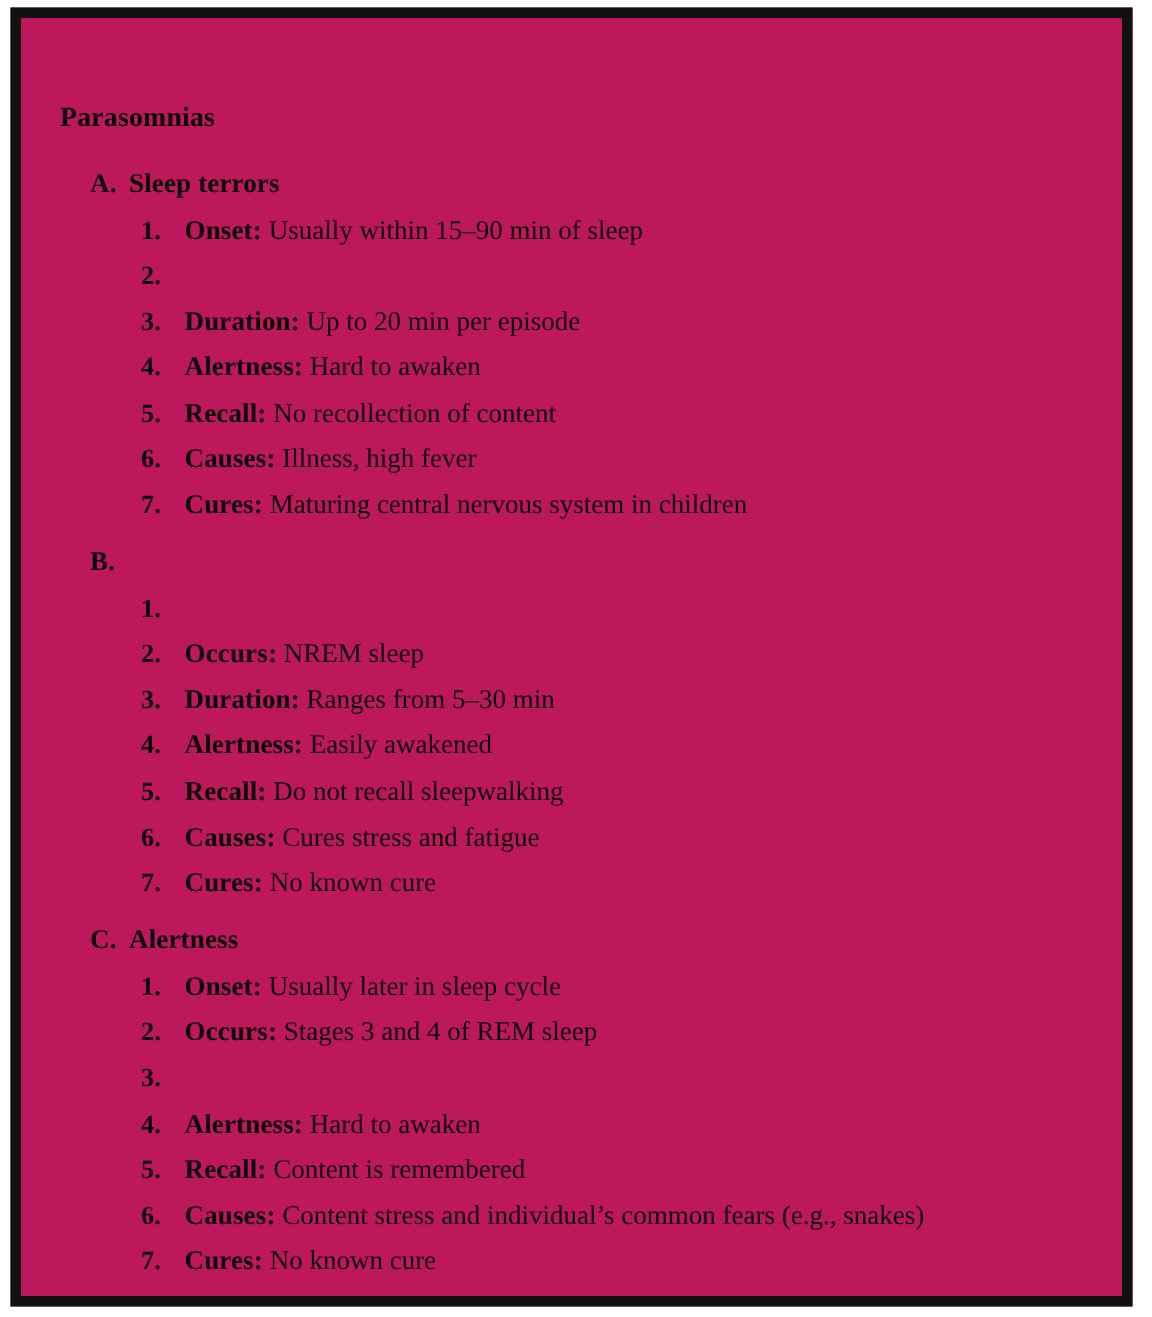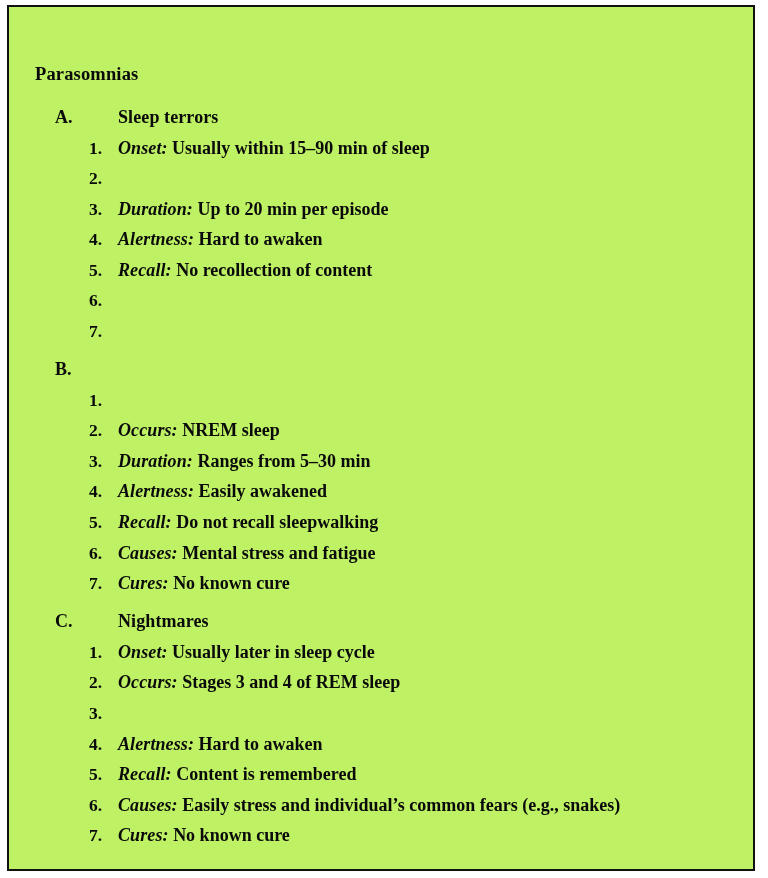--- a/index.html
+++ b/index.html
@@ -26,23 +26,23 @@
     background: #ffffff;
   }
 
   
   .frame {
     position: absolute;
     left: 7px;
     top: 5px;
     width: 748px;
     height: 866px;
-    border: 2px solid #f9a8d4;
+    border: 7px solid #f9a8d4;
     box-sizing: border-box;
-    background: #bef264;
+    background: #be185d;
   }
 
   .content {
     position: absolute;
     left: 0;
     top: 0;
     right: 0;
     bottom: 0;
     padding: 58px 14px 10px 26px;
     box-sizing: border-box;
@@ -71,21 +71,20 @@
     padding-left: 20px;
     letter-spacing: 0.1px;
   }
   .section-letter {
     width: 26px;
     flex: 0 0 26px;
     font-weight: bold;
   }
   .section-title {
     font-weight: bold;
-    margin-left: 37px;
   }
 
   
   .item-list {
     margin: 0;
     padding: 0;
     list-style: none;
   }
   .item {
     display: flex;
@@ -98,25 +97,24 @@
     width: 29px;
     flex: 0 0 29px;
     font-weight: bold;
     font-size: 17.5px;
   }
   .item-body {
     white-space: nowrap;
   }
   .item-label {
     font-weight: bold;
-    font-style: italic;
     letter-spacing: 0.1px;
   }
   .item-text {
-    font-weight: bold;
+    font-weight: normal;
     font-style: normal;
   }
 
   
   .section + .section .section-head {
     margin-top: 7px;
   }
 </style>
 </head>
 <body style="background: rgb(255, 255, 255); color: rgb(10, 10, 10);">
@@ -148,23 +146,25 @@
               <li class="item">
                 <span class="item-num">4.</span>
                 <span class="item-body"><span class="item-label">Alertness:</span> <span class="item-text">Hard to awaken</span></span>
               </li>
               <li class="item">
                 <span class="item-num">5.</span>
                 <span class="item-body"><span class="item-label">Recall:</span> <span class="item-text">No recollection of content</span></span>
               </li>
               <li class="item">
                 <span class="item-num">6.</span>
+                <span class="item-body"><span class="item-label">Causes:</span> <span class="item-text">Illness, high fever</span></span>
               </li>
               <li class="item">
                 <span class="item-num">7.</span>
+                <span class="item-body"><span class="item-label">Cures:</span> <span class="item-text">Maturing central nervous system in children</span></span>
               </li>
             </ul>
           </div>
           <div class="section">
             <div class="section-head">
               <span class="section-letter">B.</span>
             </div>
             <ul class="item-list">
               <li class="item">
                 <span class="item-num">1.</span>
@@ -180,32 +180,32 @@
               <li class="item">
                 <span class="item-num">4.</span>
                 <span class="item-body"><span class="item-label">Alertness:</span> <span class="item-text">Easily awakened</span></span>
               </li>
               <li class="item">
                 <span class="item-num">5.</span>
                 <span class="item-body"><span class="item-label">Recall:</span> <span class="item-text">Do not recall sleepwalking</span></span>
               </li>
               <li class="item">
                 <span class="item-num">6.</span>
-                <span class="item-body"><span class="item-label">Causes:</span> <span class="item-text">Mental stress and fatigue</span></span>
+                <span class="item-body"><span class="item-label">Causes:</span> <span class="item-text">Cures stress and fatigue</span></span>
               </li>
               <li class="item">
                 <span class="item-num">7.</span>
                 <span class="item-body"><span class="item-label">Cures:</span> <span class="item-text">No known cure</span></span>
               </li>
             </ul>
           </div>
           <div class="section">
             <div class="section-head">
               <span class="section-letter">C.</span>
-              <span class="section-title">Nightmares</span>
+              <span class="section-title">Alertness</span>
             </div>
             <ul class="item-list">
               <li class="item">
                 <span class="item-num">1.</span>
                 <span class="item-body"><span class="item-label">Onset:</span> <span class="item-text">Usually later in sleep cycle</span></span>
               </li>
               <li class="item">
                 <span class="item-num">2.</span>
                 <span class="item-body"><span class="item-label">Occurs:</span> <span class="item-text">Stages 3 and 4 of REM sleep</span></span>
               </li>
@@ -215,21 +215,21 @@
               <li class="item">
                 <span class="item-num">4.</span>
                 <span class="item-body"><span class="item-label">Alertness:</span> <span class="item-text">Hard to awaken</span></span>
               </li>
               <li class="item">
                 <span class="item-num">5.</span>
                 <span class="item-body"><span class="item-label">Recall:</span> <span class="item-text">Content is remembered</span></span>
               </li>
               <li class="item">
                 <span class="item-num">6.</span>
-                <span class="item-body"><span class="item-label">Causes:</span> <span class="item-text">Easily stress and individual’s common fears (e.g., snakes)</span></span>
+                <span class="item-body"><span class="item-label">Causes:</span> <span class="item-text">Content stress and individual’s common fears (e.g., snakes)</span></span>
               </li>
               <li class="item">
                 <span class="item-num">7.</span>
                 <span class="item-body"><span class="item-label">Cures:</span> <span class="item-text">No known cure</span></span>
               </li>
             </ul>
           </div>
         </div>
 
     </div>

